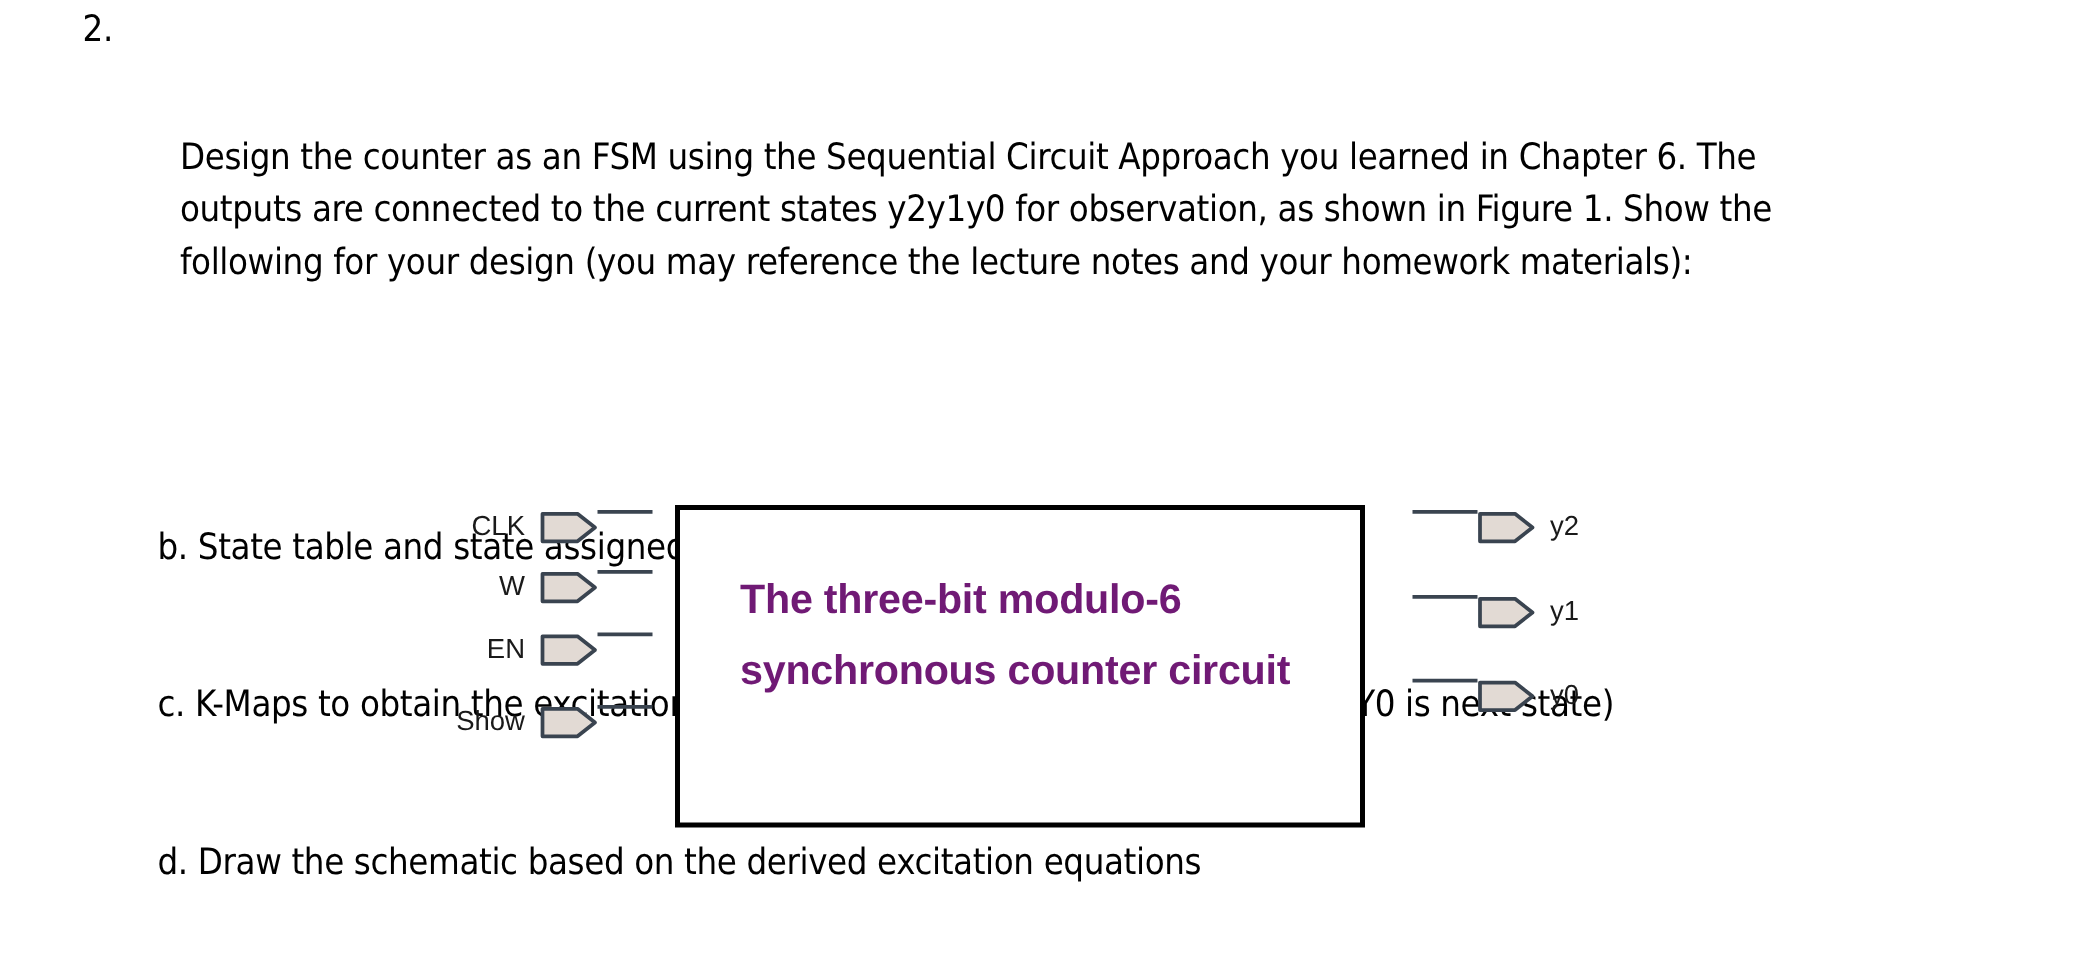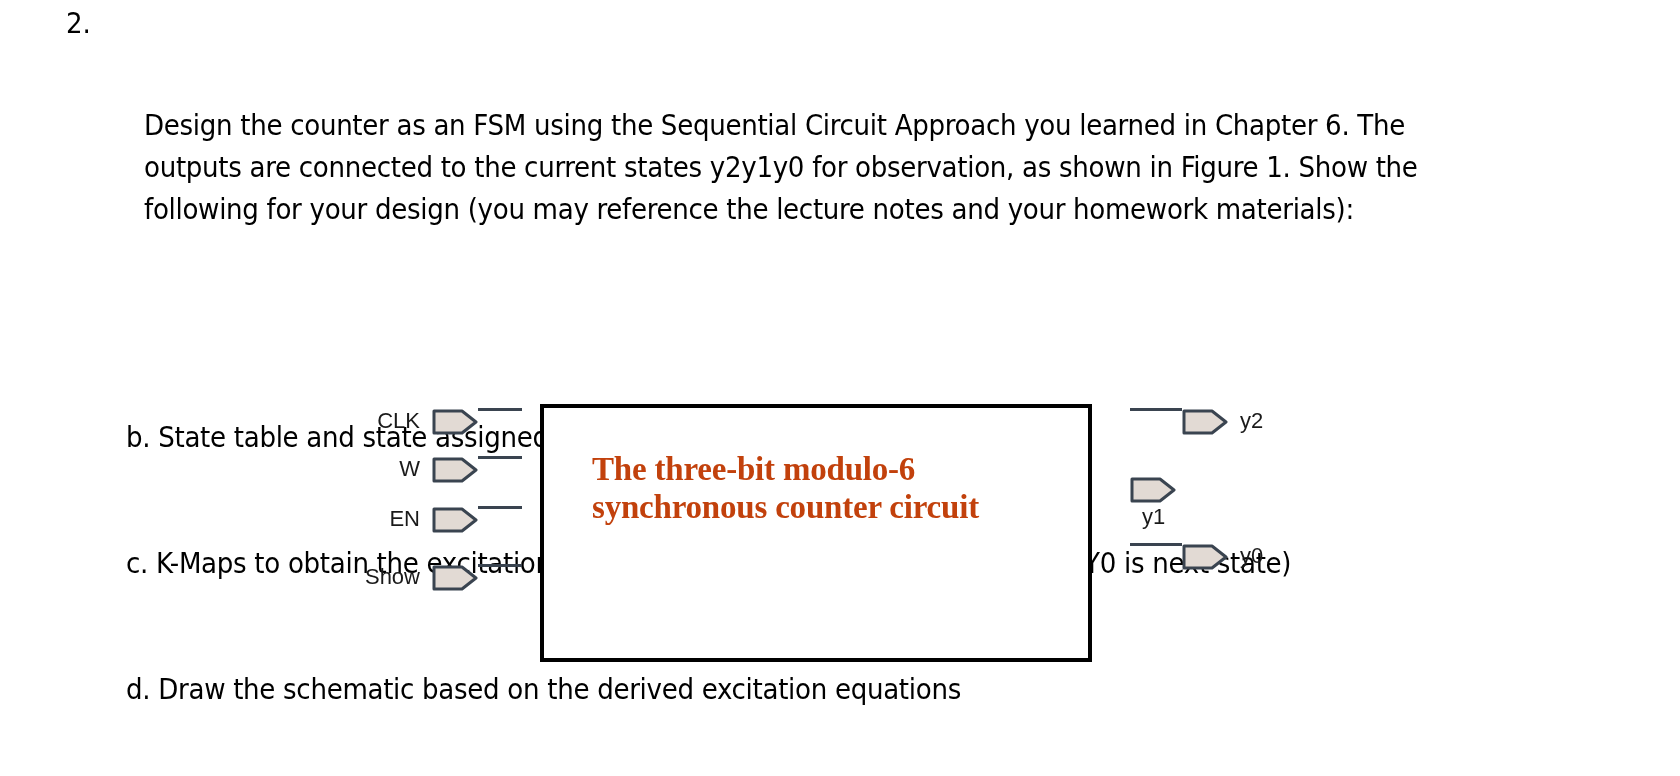--- a/index.html
+++ b/index.html
@@ -93,25 +93,25 @@
     height: 258px;
     border: 4px solid #000000;
     box-sizing: border-box;
     background: #ffffff;
   }
   .box-text {
     position: absolute;
     left: 48px;
     top: 42px;
     width: 470px;
-    font-family: Liberation Serif, serif;
+    font-family: Liberation Sans, sans-serif;
     font-weight: bold;
     font-size: 33px;
-    line-height: 38px;
-    color: #c2410c;
+    line-height: 57px;
+    color: #701a75;
     letter-spacing: -0.2px;
   }
 
   
   .pin-row {
     position: absolute;
     display: flex;
     height: 26px;
   }
   .pin-row.input  { left: 0px; }
@@ -227,21 +227,21 @@
       <div class="pin-row output" style="top:28px;">
         <span class="pin-wire"></span>
         <span>
           <svg class="pin-svg" width="46" height="28" viewBox="0 0 46 28" aria-hidden="true">
             <polygon points="2,3 30,3 44,14 30,25 2,25" fill="#e2dad4" stroke="#3a4450" stroke-width="3" stroke-linejoin="round"></polygon>
           </svg>
         </span>
         <span class="pin-label">y2</span>
       </div>
 
-      <div class="pin-row output" style="top:96px;flex-direction:column;">
+      <div class="pin-row output" style="top:96px;">
         <span class="pin-wire"></span>
         <span>
           <svg class="pin-svg" width="46" height="28" viewBox="0 0 46 28" aria-hidden="true">
             <polygon points="2,3 30,3 44,14 30,25 2,25" fill="#e2dad4" stroke="#3a4450" stroke-width="3" stroke-linejoin="round"></polygon>
           </svg>
         </span>
         <span class="pin-label">y1</span>
       </div>
 
       <div class="pin-row output" style="top:163px;">

